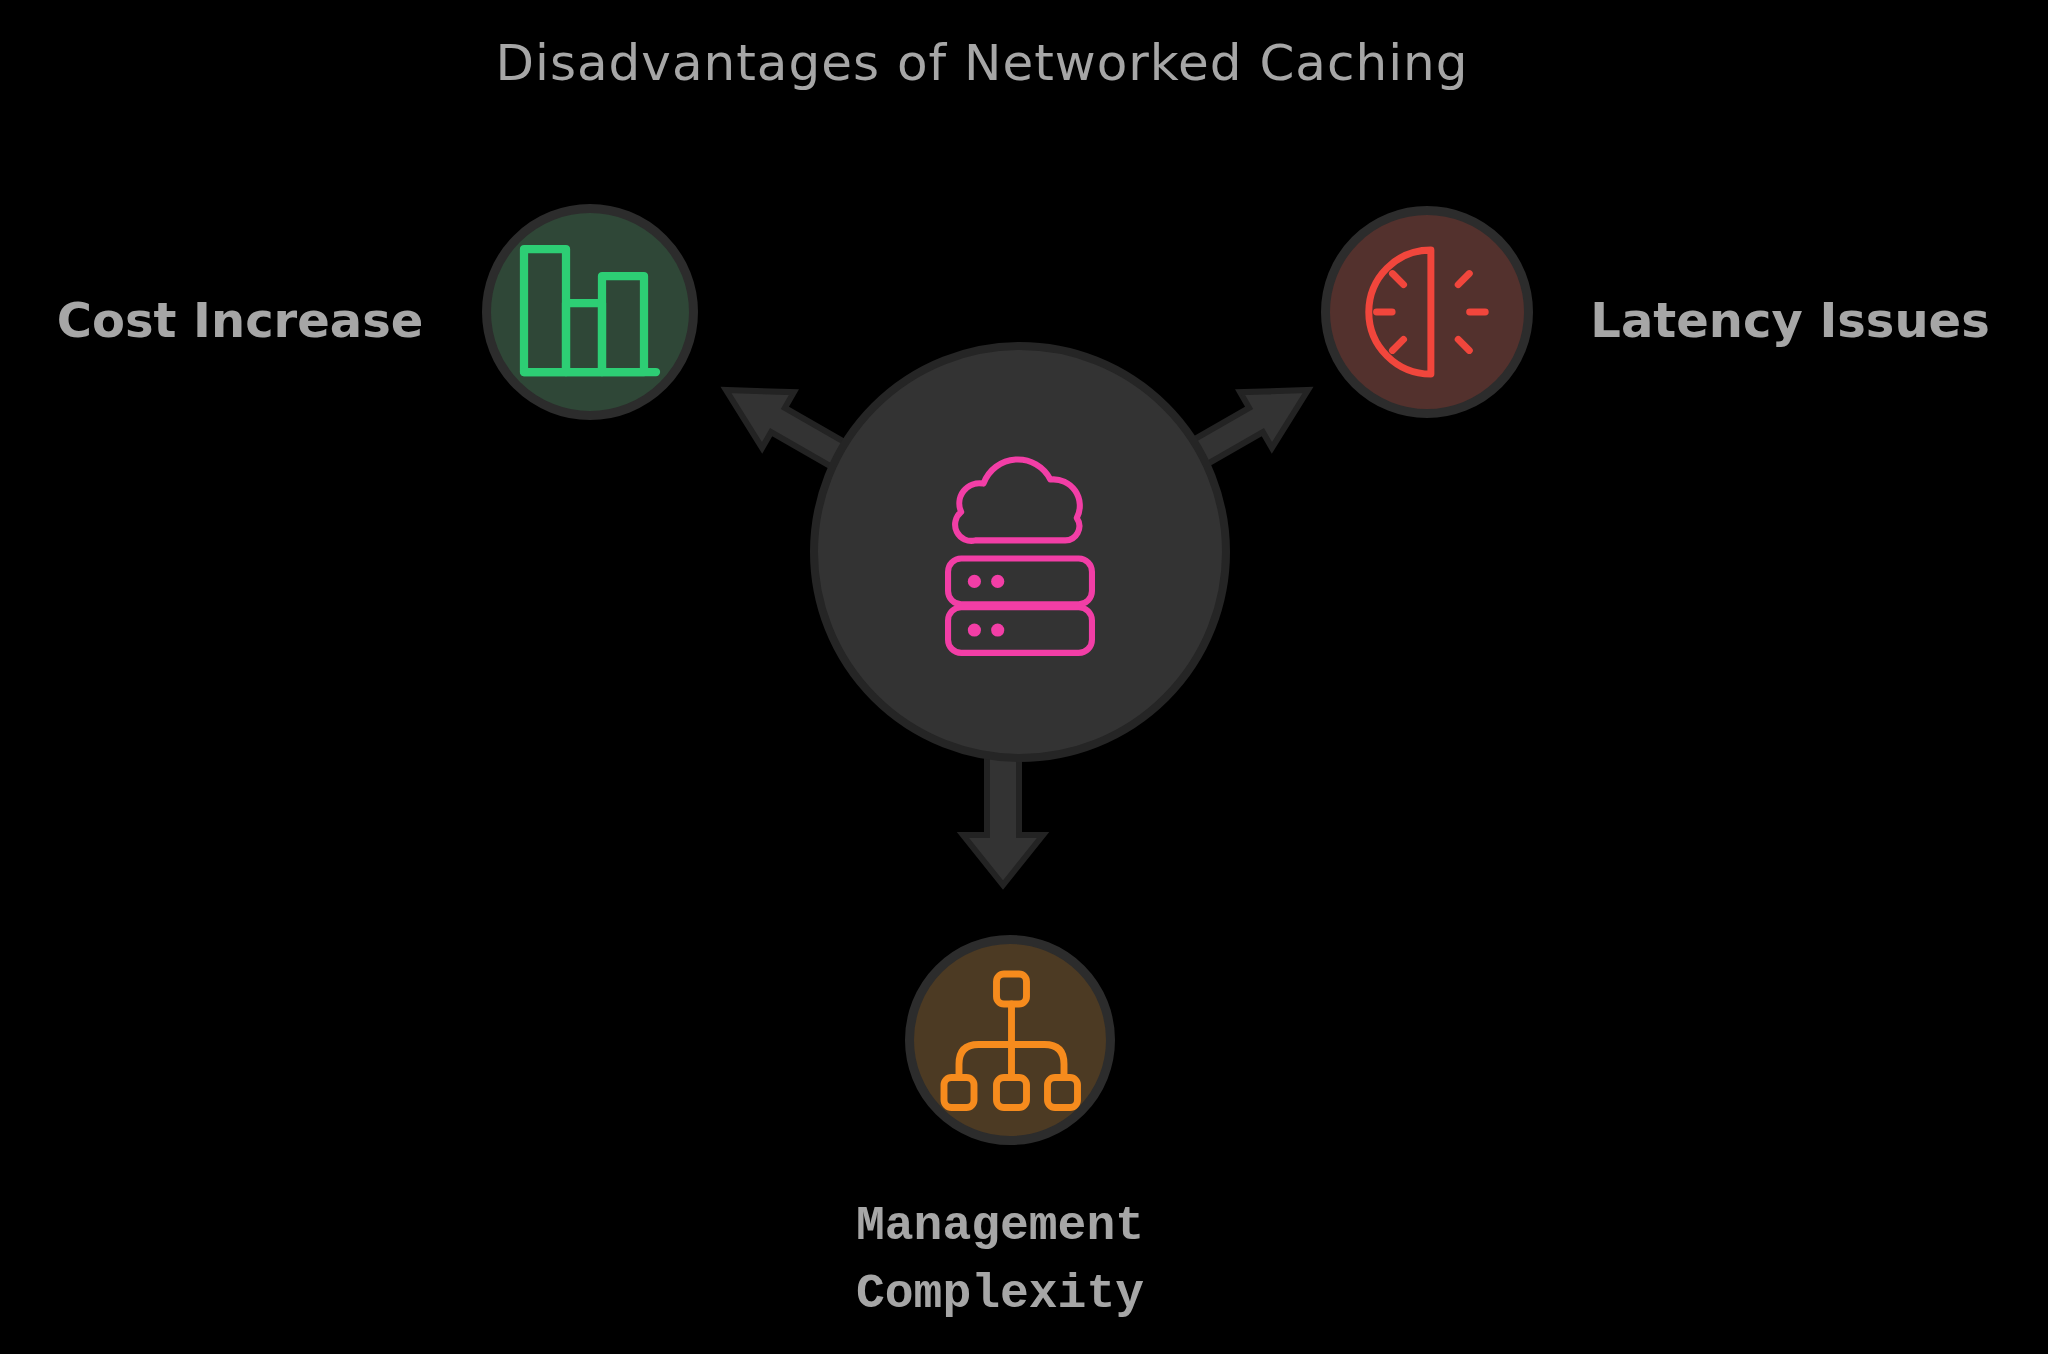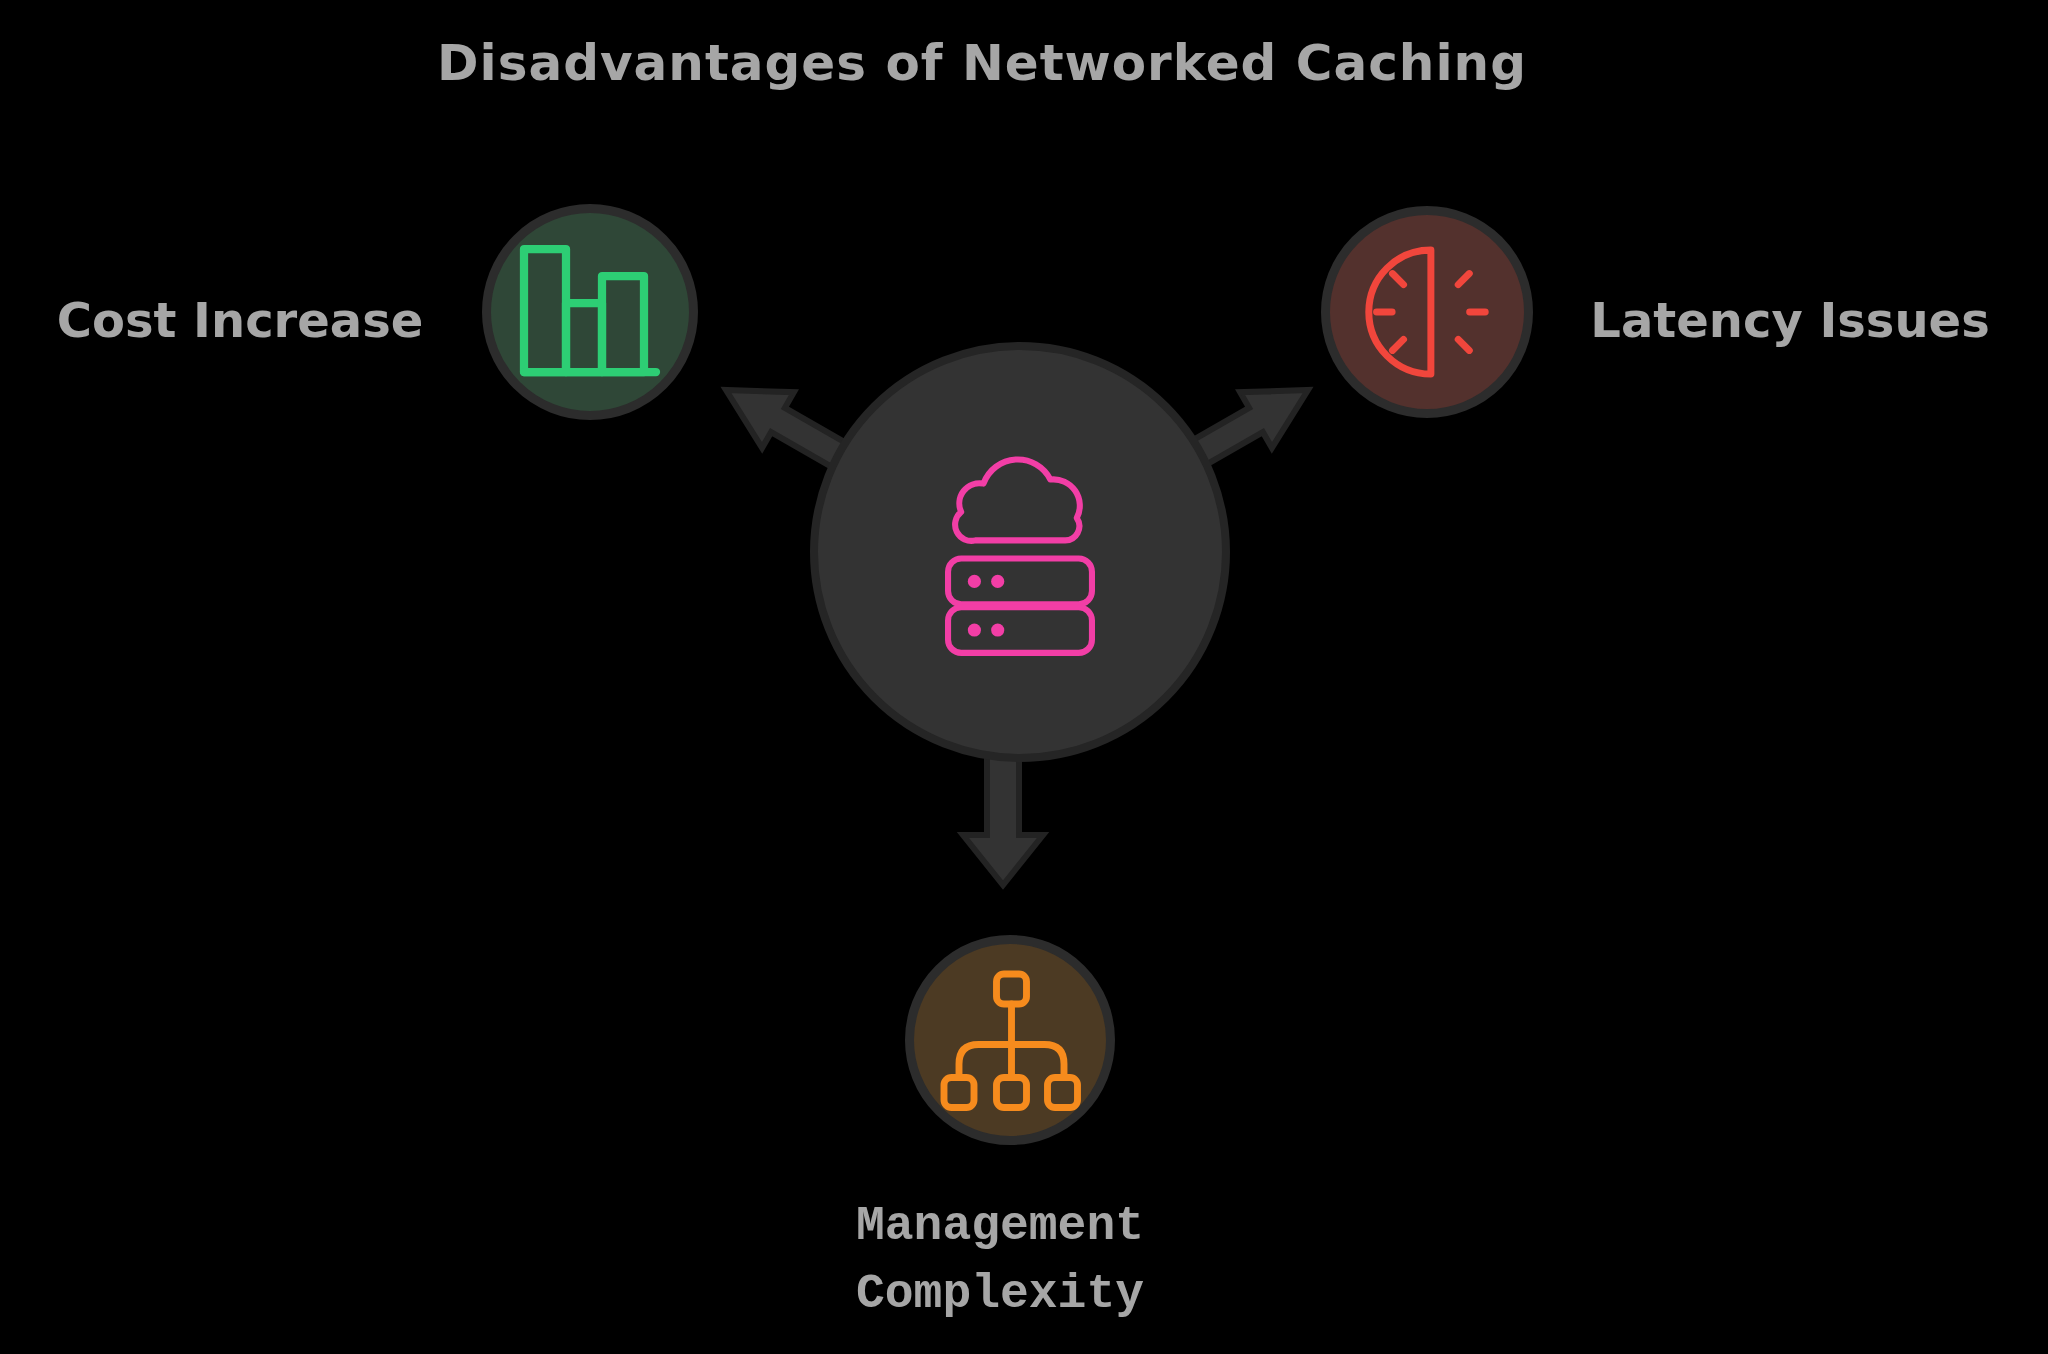--- a/index.html
+++ b/index.html
@@ -12,21 +12,21 @@
     font-family: "DejaVu Sans", "Liberation Sans", sans-serif;
   }
   .title {
     position: absolute;
     top: 34px;
     left: 0;
     right: 84px;
     margin: 0;
     text-align: center;
     font-size: 50px;
-    font-weight: bold;
+    font-weight: normal;
     letter-spacing: 1px;
     color: var(--text, #a6a6a6);
   }
   .arrows {
     position: absolute;
     left: 0; top: 0;
     width: 2048px; height: 1354px;
   }
   .arrow {
     fill: var(--arrow-fill, #333);

